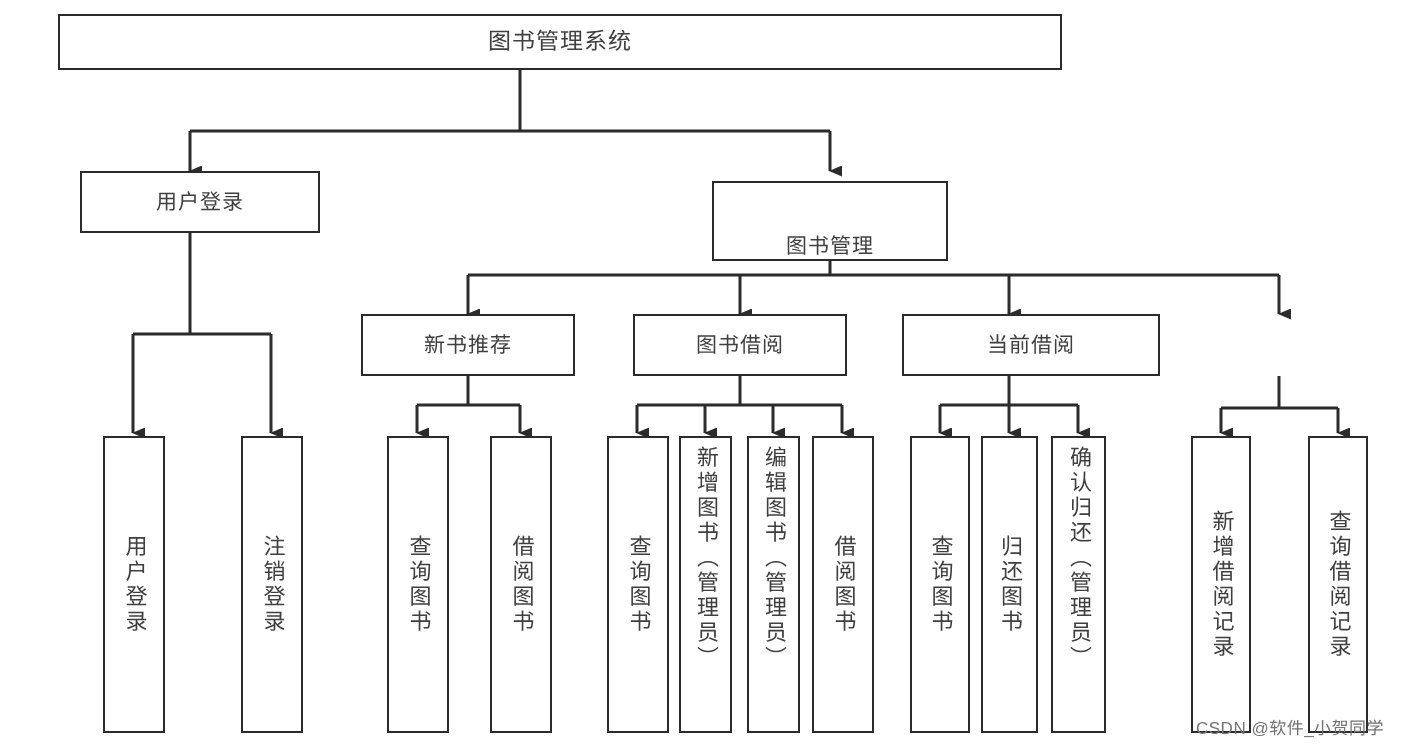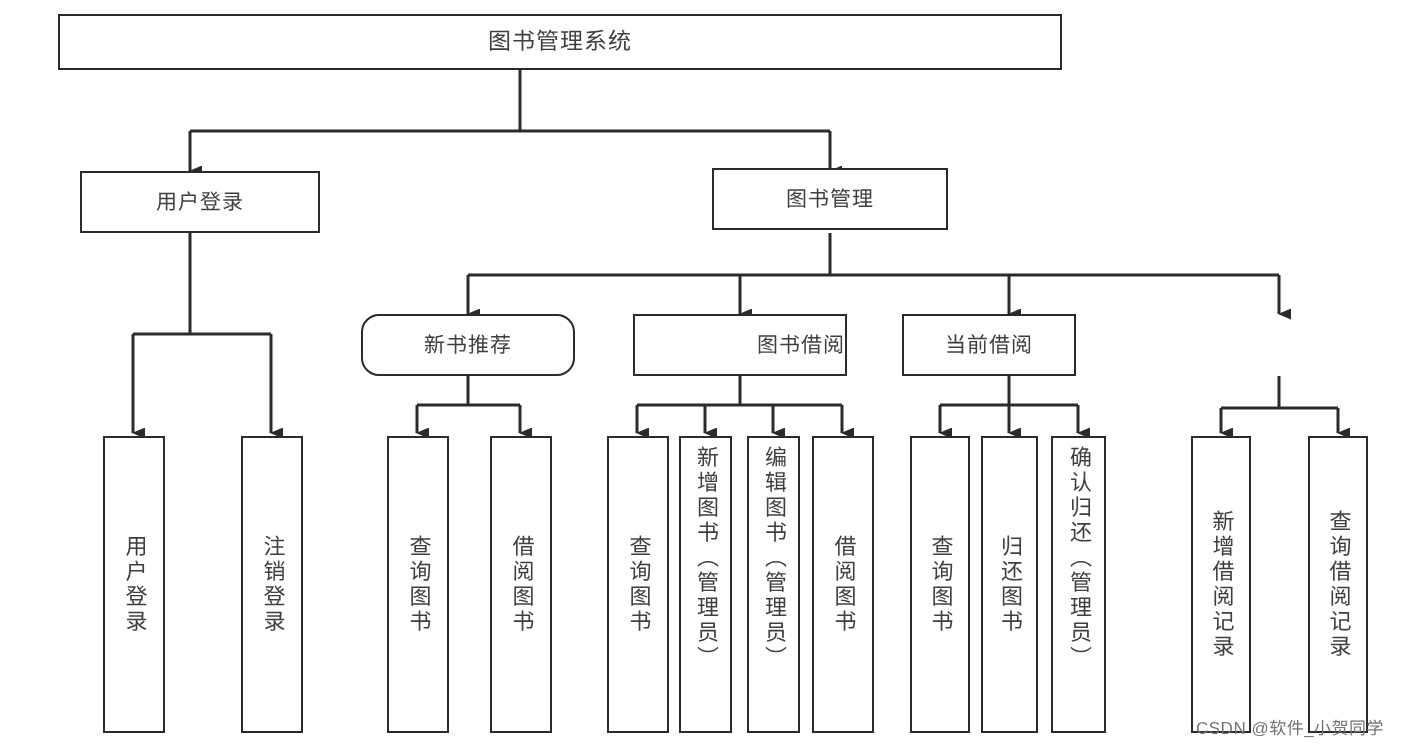--- a/index.html
+++ b/index.html
@@ -135,33 +135,33 @@
   </svg>
 
   <div class="node root" style="left:18px; top:14px; width:1004px; height:56px;margin-left:40px;">
     <span class="lbl">图书管理系统</span>
   </div>
 
   <div class="node" style="left:80px; top:171px; width:240px; height:62px;">
     <span class="lbl">用户登录</span>
   </div>
 
-  <div class="node" style="left:712px; top:168px; width:236px; height:62px;">
+  <div class="node" style="left:712px; top:181px; width:236px; height:80px;align-items:flex-end;">
     <span class="lbl">图书管理</span>
   </div>
 
-  <div class="node" style="left:361px; top:314px; width:214px; height:62px;border-radius:18px;">
+  <div class="node" style="left:361px; top:314px; width:214px; height:62px;">
     <span class="lbl">新书推荐</span>
   </div>
 
-  <div class="node" style="left:633px; top:314px; width:214px; height:62px;justify-content:flex-end;">
+  <div class="node" style="left:633px; top:314px; width:214px; height:62px;">
     <span class="lbl">图书借阅</span>
   </div>
 
-  <div class="node" style="left:902px; top:314px; width:174px; height:62px;">
+  <div class="node" style="left:902px; top:314px; width:258px; height:62px;">
     <span class="lbl">当前借阅</span>
   </div>
 
 
   <div class="node vert mid" style="left:103px; top:436px; width:62px; height:297px;">
     <span class="lbl">用户登录</span>
   </div>
   <div class="node vert mid" style="left:241px; top:436px; width:62px; height:297px;">
     <span class="lbl">注销登录</span>
   </div>

